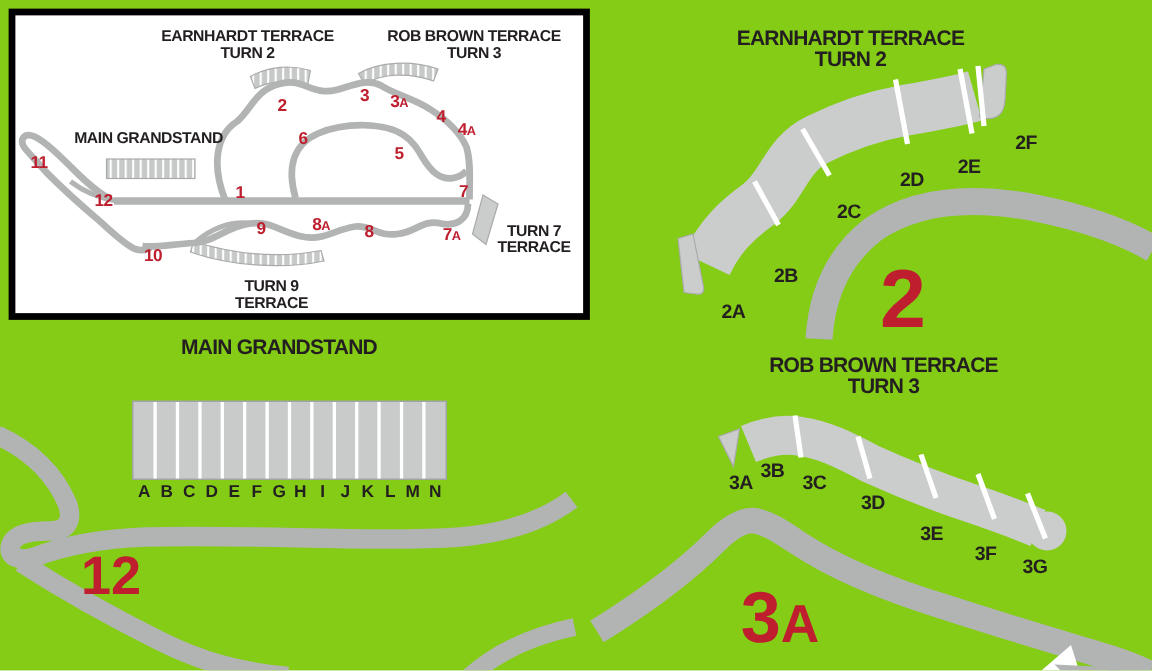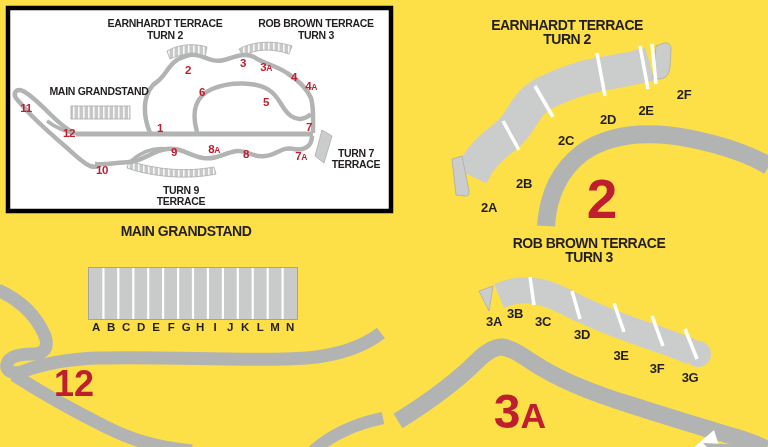--- a/index.html
+++ b/index.html
@@ -1,16 +1,16 @@
 <!DOCTYPE html>
 <html><head>
 <meta charset="utf-8">
 <style>
   html,body{margin:0;padding:0;background:#ffffff;}
-  .page{position:relative;width:768px;height:447px;background:#fde047;overflow:hidden;}
+  .page{position:relative;width:768px;height:447px;background:#84cc16;overflow:hidden;}
   text{font-family:"Liberation Sans",sans-serif;font-weight:bold;}
   .ink{fill:#231f20;}
   .red{fill:#be1e2d;}
   .ttl{font-size:14px;letter-spacing:-0.5px;}
   .ovl{font-size:10.5px;letter-spacing:-0.3px;}
   .sec{font-size:13px;letter-spacing:-0.4px;}
   .seat{font-size:11.5px;letter-spacing:-0.3px;}
   .mark{font-size:11.5px;letter-spacing:-0.4px;}
   .big2{font-size:55px;}
   .big12{font-size:36px;}

